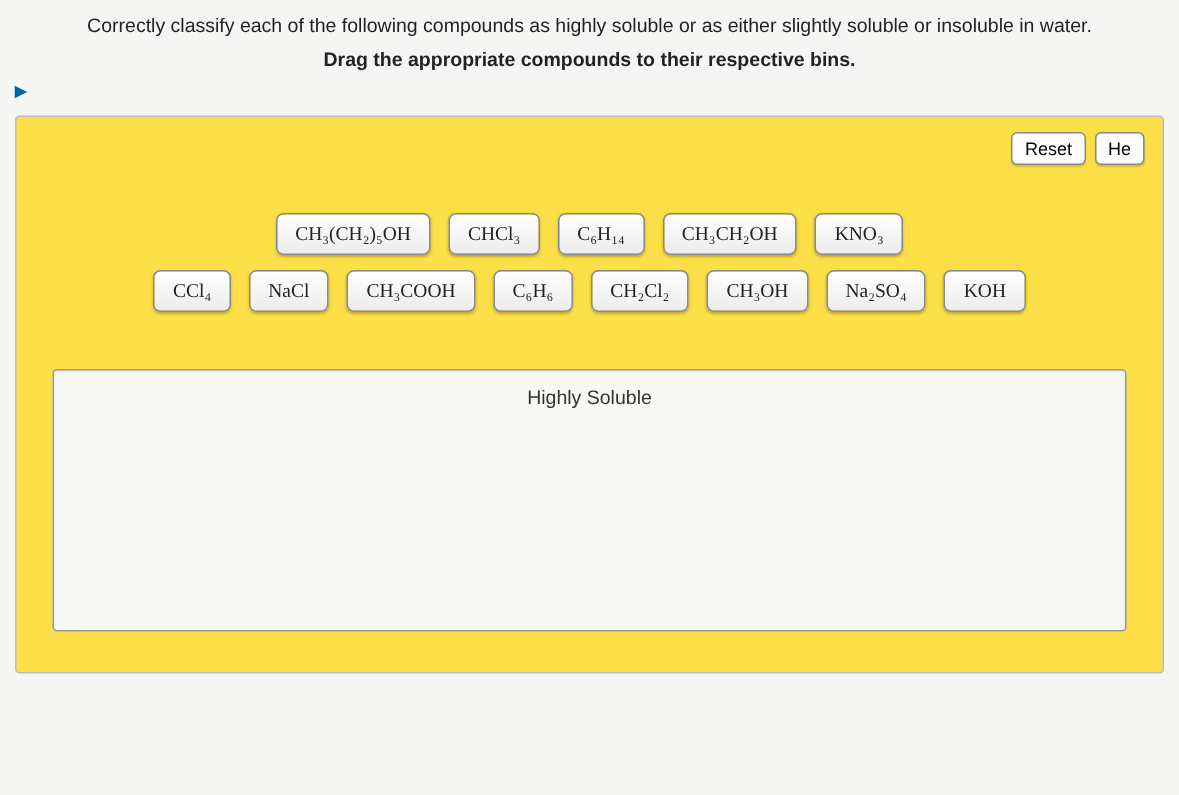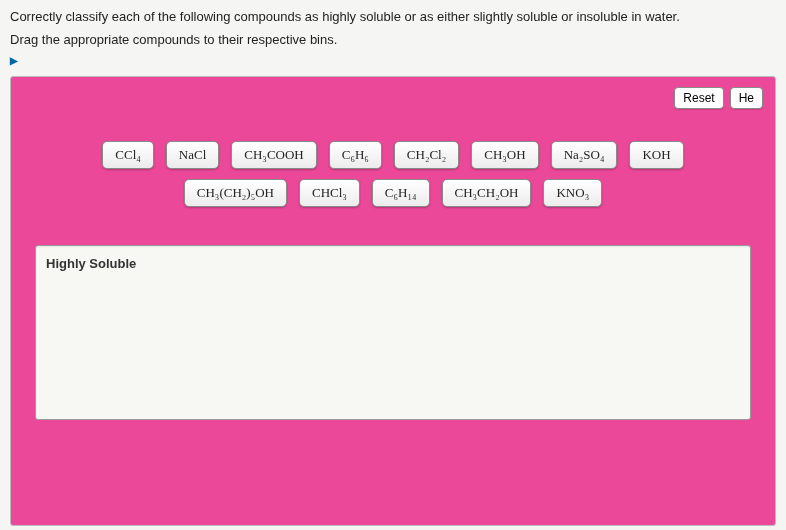--- a/index.html
+++ b/index.html
@@ -1,45 +1,45 @@
 <!DOCTYPE html>
 <html><head>
   <meta charset="utf-8">
   <style>
-    * { box-sizing: border-box; margin: 0; padding: 0; }
+    * { box-sizing: border-box; margin: 0; padding: 0; text-align: center; }
     body {
       font-family: Arial, Helvetica, sans-serif;
       background: #f5f5f3;
       width: 786px;
       height: 530px;
       padding: 8px 10px;
       font-size: 13px;
       color: #222;
       overflow: hidden;
     }
     .question { margin-bottom: 6px; line-height: 1.4; }
-    .instruction { font-weight: normal; margin-bottom: 8px; }
+    .instruction { font-weight: bold; margin-bottom: 8px; }
     .hints {
       color: #0066a6;
       font-weight: bold;
       font-size: 13px;
       cursor: pointer;
       display: flex;
       align-items: center;
       gap: 4px;
       margin-bottom: 10px;
     }
     .hints .tri { font-size: 10px; }
     .workspace {
       border: 1px solid #bdbdbd;
       border-radius: 3px;
-      background: #ec4899;
+      background: #fde047;
       padding: 14px 14px 14px 14px;
       position: relative;
-      height: 450px;
+      height: 372px;
     }
     .topbar {
       position: absolute;
       top: 10px; right: 12px;
       display: flex;
       gap: 6px;
     }
     .util-btn {
       border: 1px solid #888;
       border-radius: 4px;
@@ -80,56 +80,55 @@
       padding: 0 10px;
     }
     .bin {
       flex: 1;
       border: 1px solid #9a9a9a;
       border-radius: 3px;
       background: #f7f7f4;
       height: 175px;
       padding: 10px;
       box-shadow: inset 0 1px 2px rgba(0,0,0,0.08);
-      font-weight: bold;
     }
     .bin-title { font-size: 13px; color: #333; }
   </style>
 </head>
 <body>
 
 <div class="question">Correctly classify each of the following compounds as highly soluble or as either slightly soluble or insoluble in water.</div>
 <div class="instruction">Drag the appropriate compounds to their respective bins.</div>
 <div class="hints">
   <span class="tri">▶</span>
 </div>
 
 <div class="workspace">
   <div class="topbar">
     <button class="util-btn">Reset</button>
     <button class="util-btn">He</button>
   </div>
 
   <div class="chips">
     <div class="chip-row">
+      <div class="chip">CH₃(CH₂)₅OH</div>
+      <div class="chip">CHCl₃</div>
+      <div class="chip">C₆H₁₄</div>
+      <div class="chip">CH₃CH₂OH</div>
+      <div class="chip">KNO₃</div>
+    </div>
+    <div class="chip-row">
       <div class="chip">CCl₄</div>
       <div class="chip">NaCl</div>
       <div class="chip">CH₃COOH</div>
       <div class="chip">C₆H₆</div>
       <div class="chip">CH₂Cl₂</div>
       <div class="chip">CH₃OH</div>
       <div class="chip">Na₂SO₄</div>
       <div class="chip">KOH</div>
-    </div>
-    <div class="chip-row">
-      <div class="chip">CH₃(CH₂)₅OH</div>
-      <div class="chip">CHCl₃</div>
-      <div class="chip">C₆H₁₄</div>
-      <div class="chip">CH₃CH₂OH</div>
-      <div class="chip">KNO₃</div>
     </div>
   </div>
 
   <div class="bins">
     <div class="bin">
       <div class="bin-title">Highly Soluble</div>
     </div>
   </div>
 </div>
 

